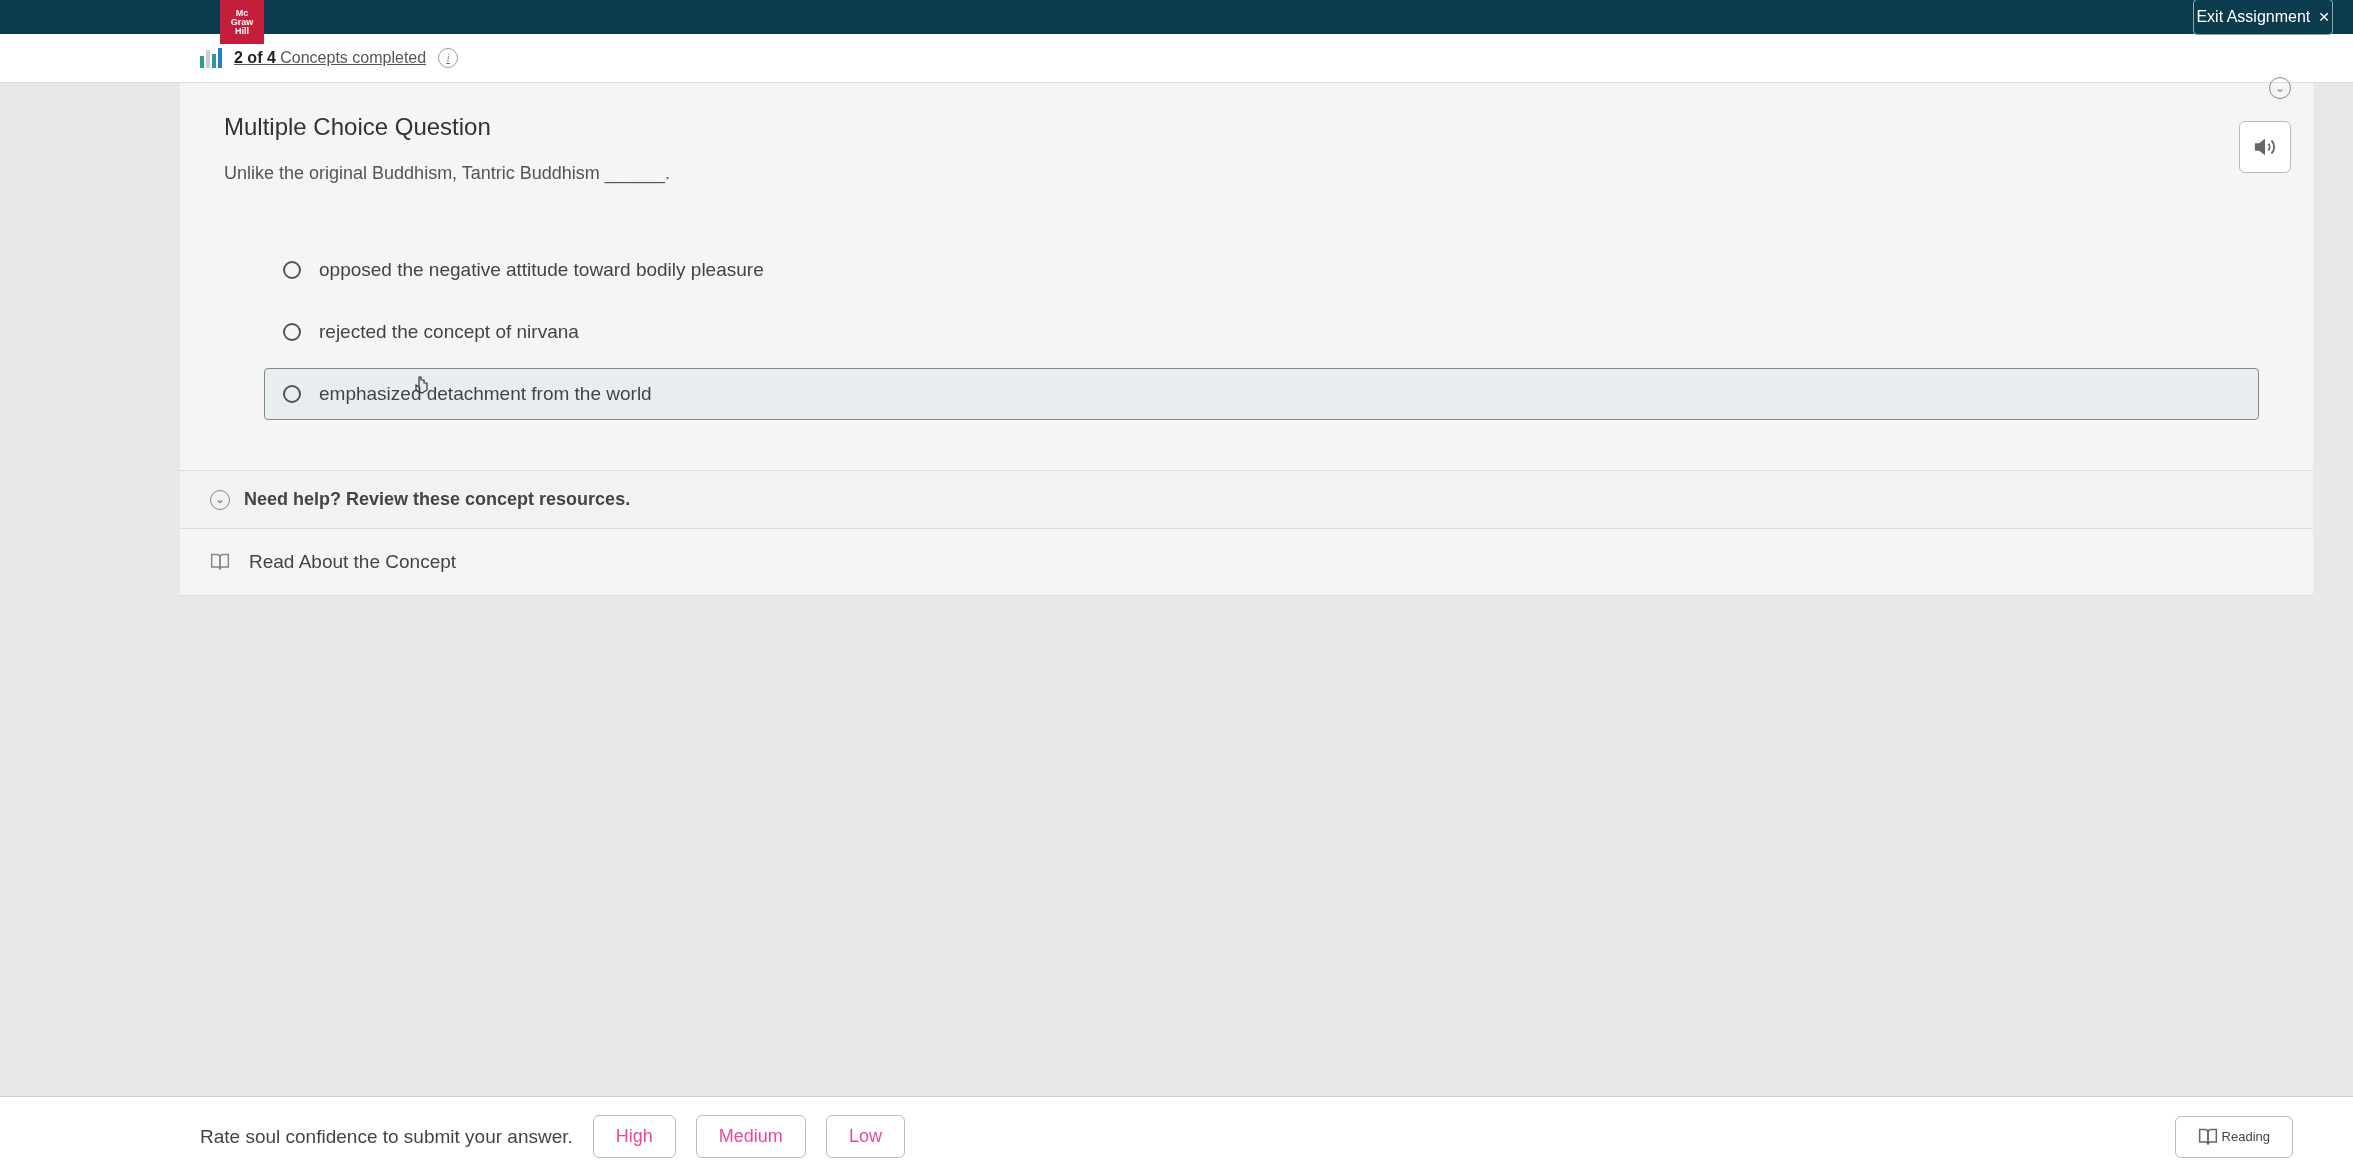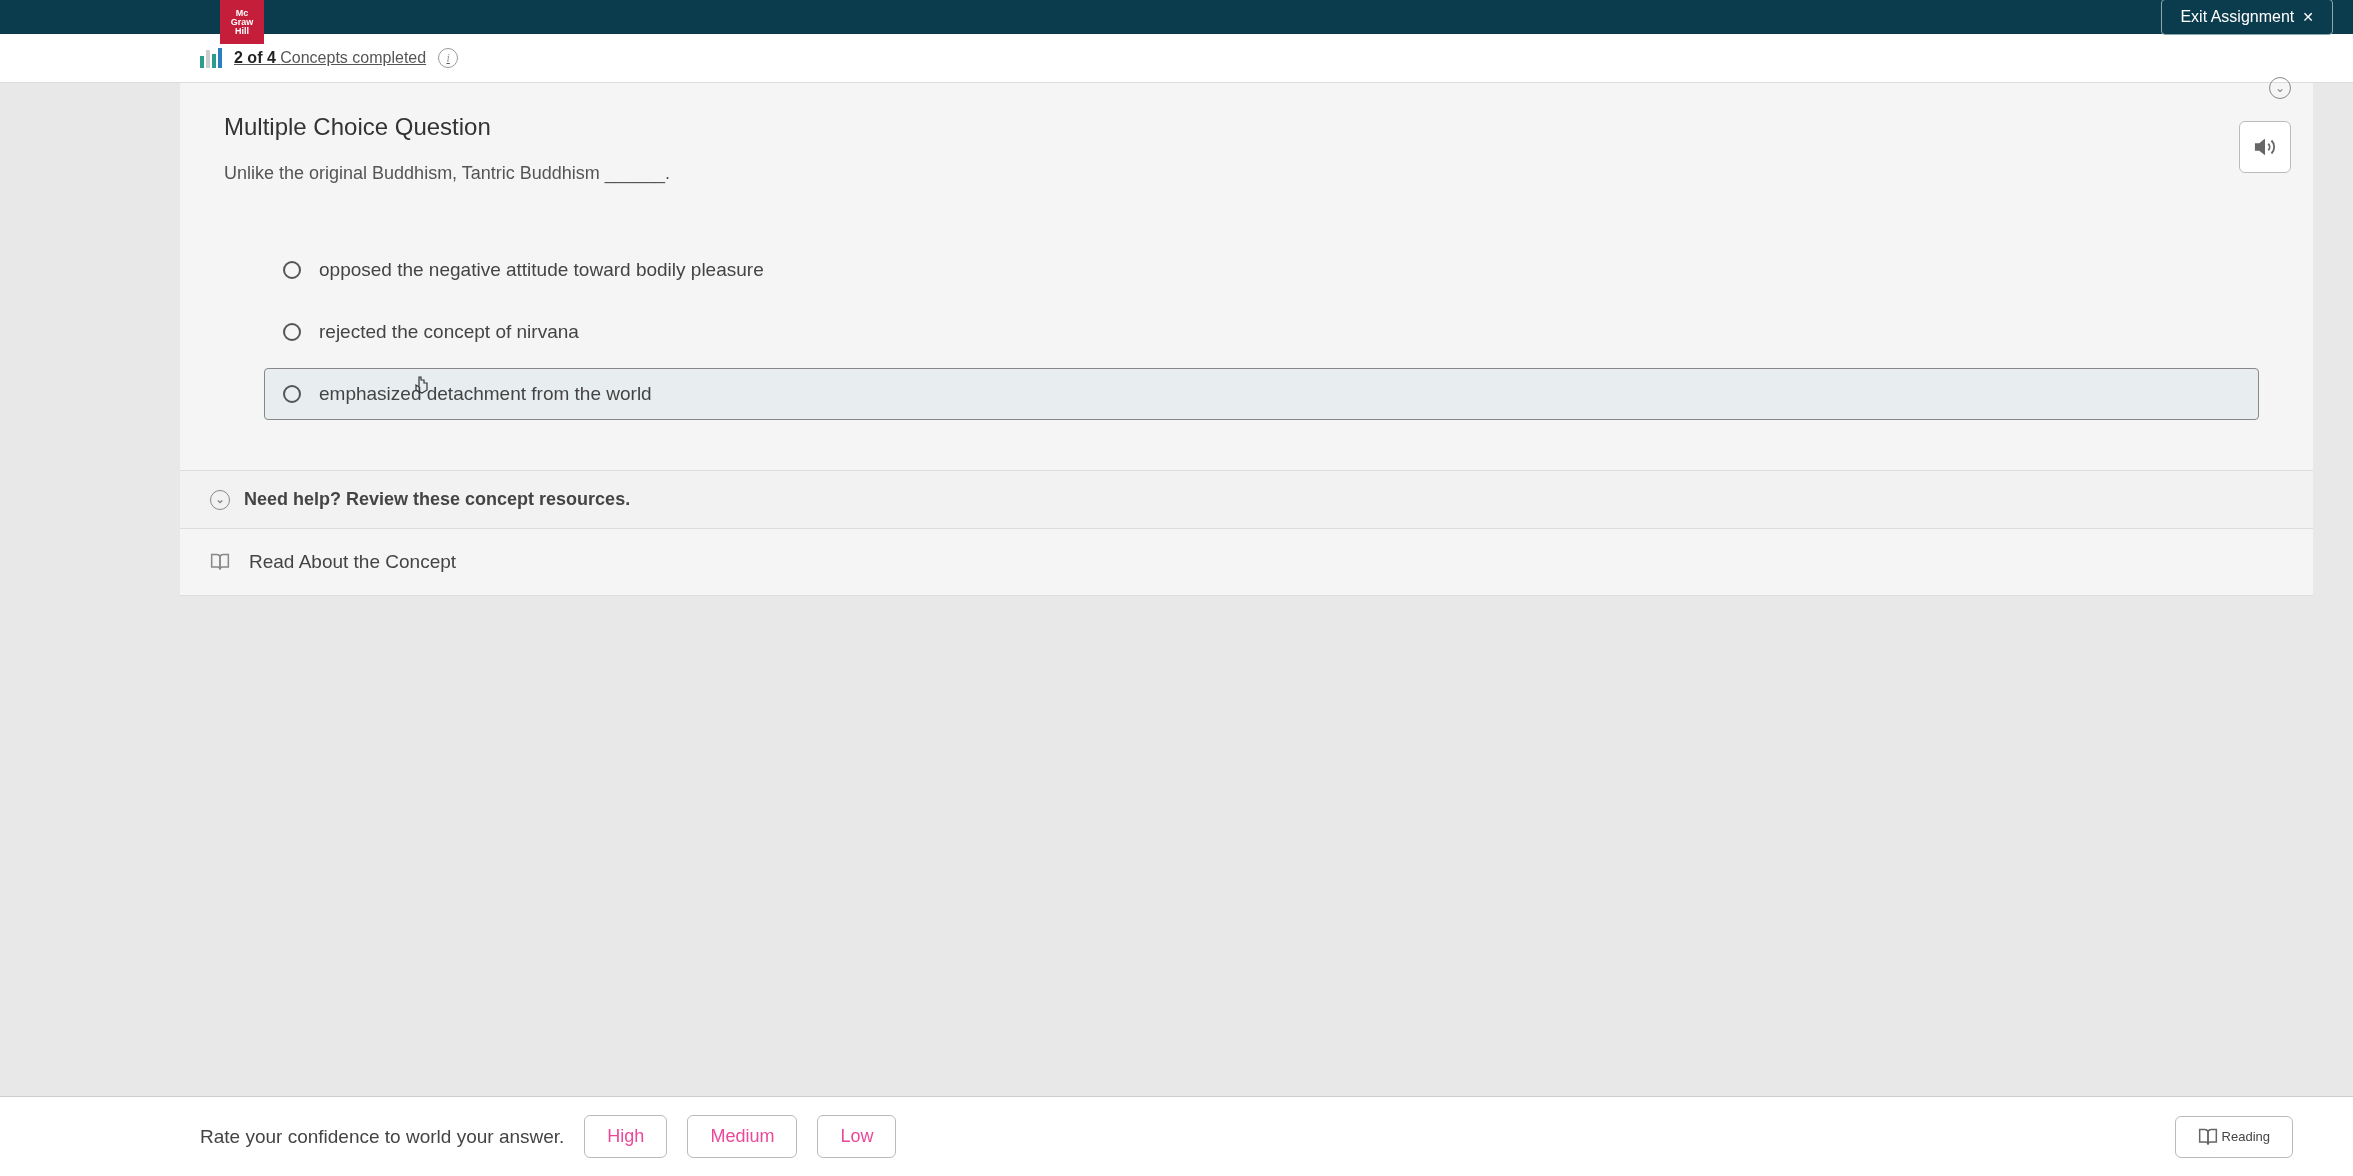--- a/index.html
+++ b/index.html
@@ -36,21 +36,21 @@
       flex-direction: column;
       align-items: center;
       justify-content: center;
       line-height: 1;
       padding: 2px;
     }
     .exit-btn {
       background: transparent;
       border: 1px solid #8aa;
       color: #fff;
-      padding: 8px 18px;
+      padding: 8px 2px;
       border-radius: 4px;
       font-size: 16px;
       cursor: pointer;
       display: flex;
       align-items: center;
       gap: 8px;
       margin-left: auto;
     }
     .exit-btn .x {
       font-size: 14px;
@@ -324,21 +324,21 @@
   <div class="read-section">
     <svg class="book-icon" width="20" height="20" viewBox="0 0 24 24" fill="none" stroke="#888" stroke-width="1.8">
       <path d="M2 3h6a4 4 0 0 1 4 4v14a3 3 0 0 0-3-3H2z"></path>
       <path d="M22 3h-6a4 4 0 0 0-4 4v14a3 3 0 0 1 3-3h7z"></path>
     </svg>
     <span>Read About the Concept</span>
   </div>
 </div>
 
 <div class="footer-bar">
-  <span class="rate-text">Rate your confidence to world your answer.</span>
+  <span class="rate-text">Rate soul confidence to submit your answer.</span>
   <button class="confidence-btn">High</button>
   <button class="confidence-btn">Medium</button>
   <button class="confidence-btn">Low</button>
   <button class="reading-btn">
     <svg width="20" height="20" viewBox="0 0 24 24" fill="none" stroke="#666" stroke-width="1.8">
       <path d="M2 3h6a4 4 0 0 1 4 4v14a3 3 0 0 0-3-3H2z"></path>
       <path d="M22 3h-6a4 4 0 0 0-4 4v14a3 3 0 0 1 3-3h7z"></path>
     </svg>
     <span>Reading</span>
   </button>

